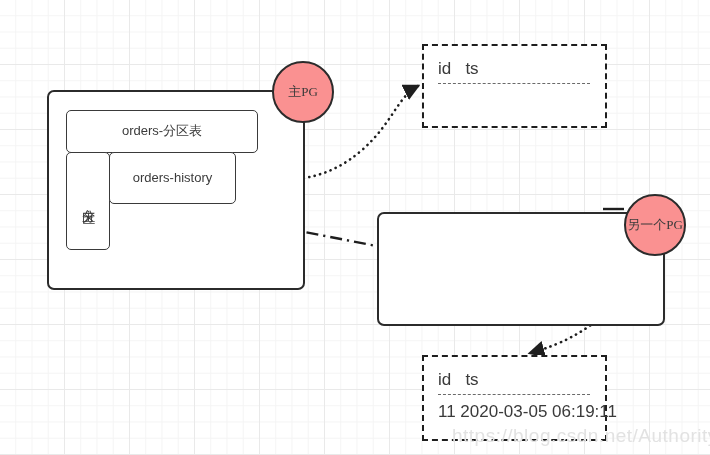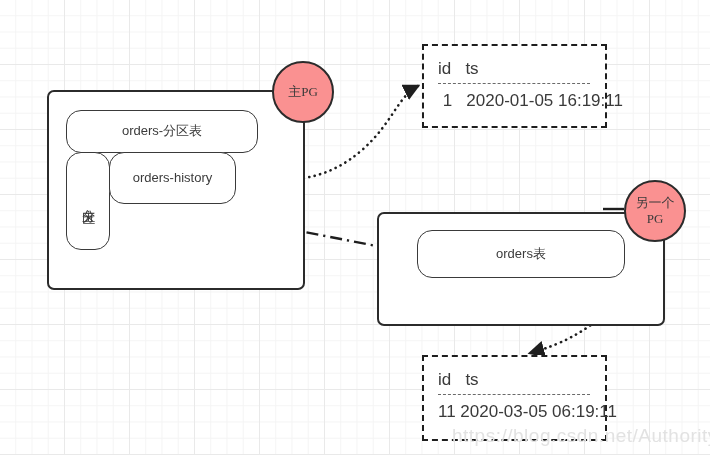--- a/index.html
+++ b/index.html
@@ -29,21 +29,21 @@
     background:#ffffff;
     border:2px solid #2b2b2b;
     border-radius:7px;
     z-index:3;
   }
   .cell{
     position:absolute;
     box-sizing:border-box;
     background:#ffffff;
     border:1.4px solid #3a3a3a;
-    border-radius:15px;
+    border-radius:5px;
     display:flex;align-items:center;justify-content:center;
     text-align:center;
     color:#3b3b3b;
     font-size:13px;
     line-height:1.25;
     z-index:4;
   }
   .vcell{
     writing-mode:vertical-rl;
     text-orientation:upright;
@@ -122,35 +122,33 @@
 
   <div class="cell" style="left:66px;top:110px;width:192px;height:43px;">orders-分区表</div>
 
   <div class="cell vcell" style="left:66px;top:152px;width:44px;height:98px;">主分区</div>
 
   <div class="cell" style="left:109px;top:152px;width:127px;height:52px;">orders-history</div>
 
 
   <div class="box" style="left:377px;top:212px;width:288px;height:114px;"></div>
 
-  <div class="cell" style="left:417px;top:230px;width:208px;height:48px;">orders表</div>
 
   <div class="circle" style="left:272px;top:61px;width:62px;height:62px;">
     <span>主PG</span>
   </div>
 
-  <div class="circle" style="left:624px;top:180px;width:62px;height:62px;flex-direction:column;">
+  <div class="circle" style="left:624px;top:194px;width:62px;height:62px;flex-direction:row;">
     <span>另一个</span>
     <span>PG</span>
   </div>
 
   <div class="dbox" style="left:422px;top:44px;width:185px;height:84px;">
     <div class="dtable dhead">id   ts</div>
     <div class="drule"></div>
-    <div class="dtable"> 1   2020-01-05 16:19:11</div>
   </div>
 
   <div class="dbox" style="left:422px;top:355px;width:185px;height:86px;">
     <div class="dtable dhead">id   ts</div>
     <div class="drule"></div>
     <div class="dtable">11 2020-03-05 06:19:11</div>
   </div>
 
   <div class="wm" style="left:452px;top:425px;">https://blog.csdn.net/Authority_01</div>
 

